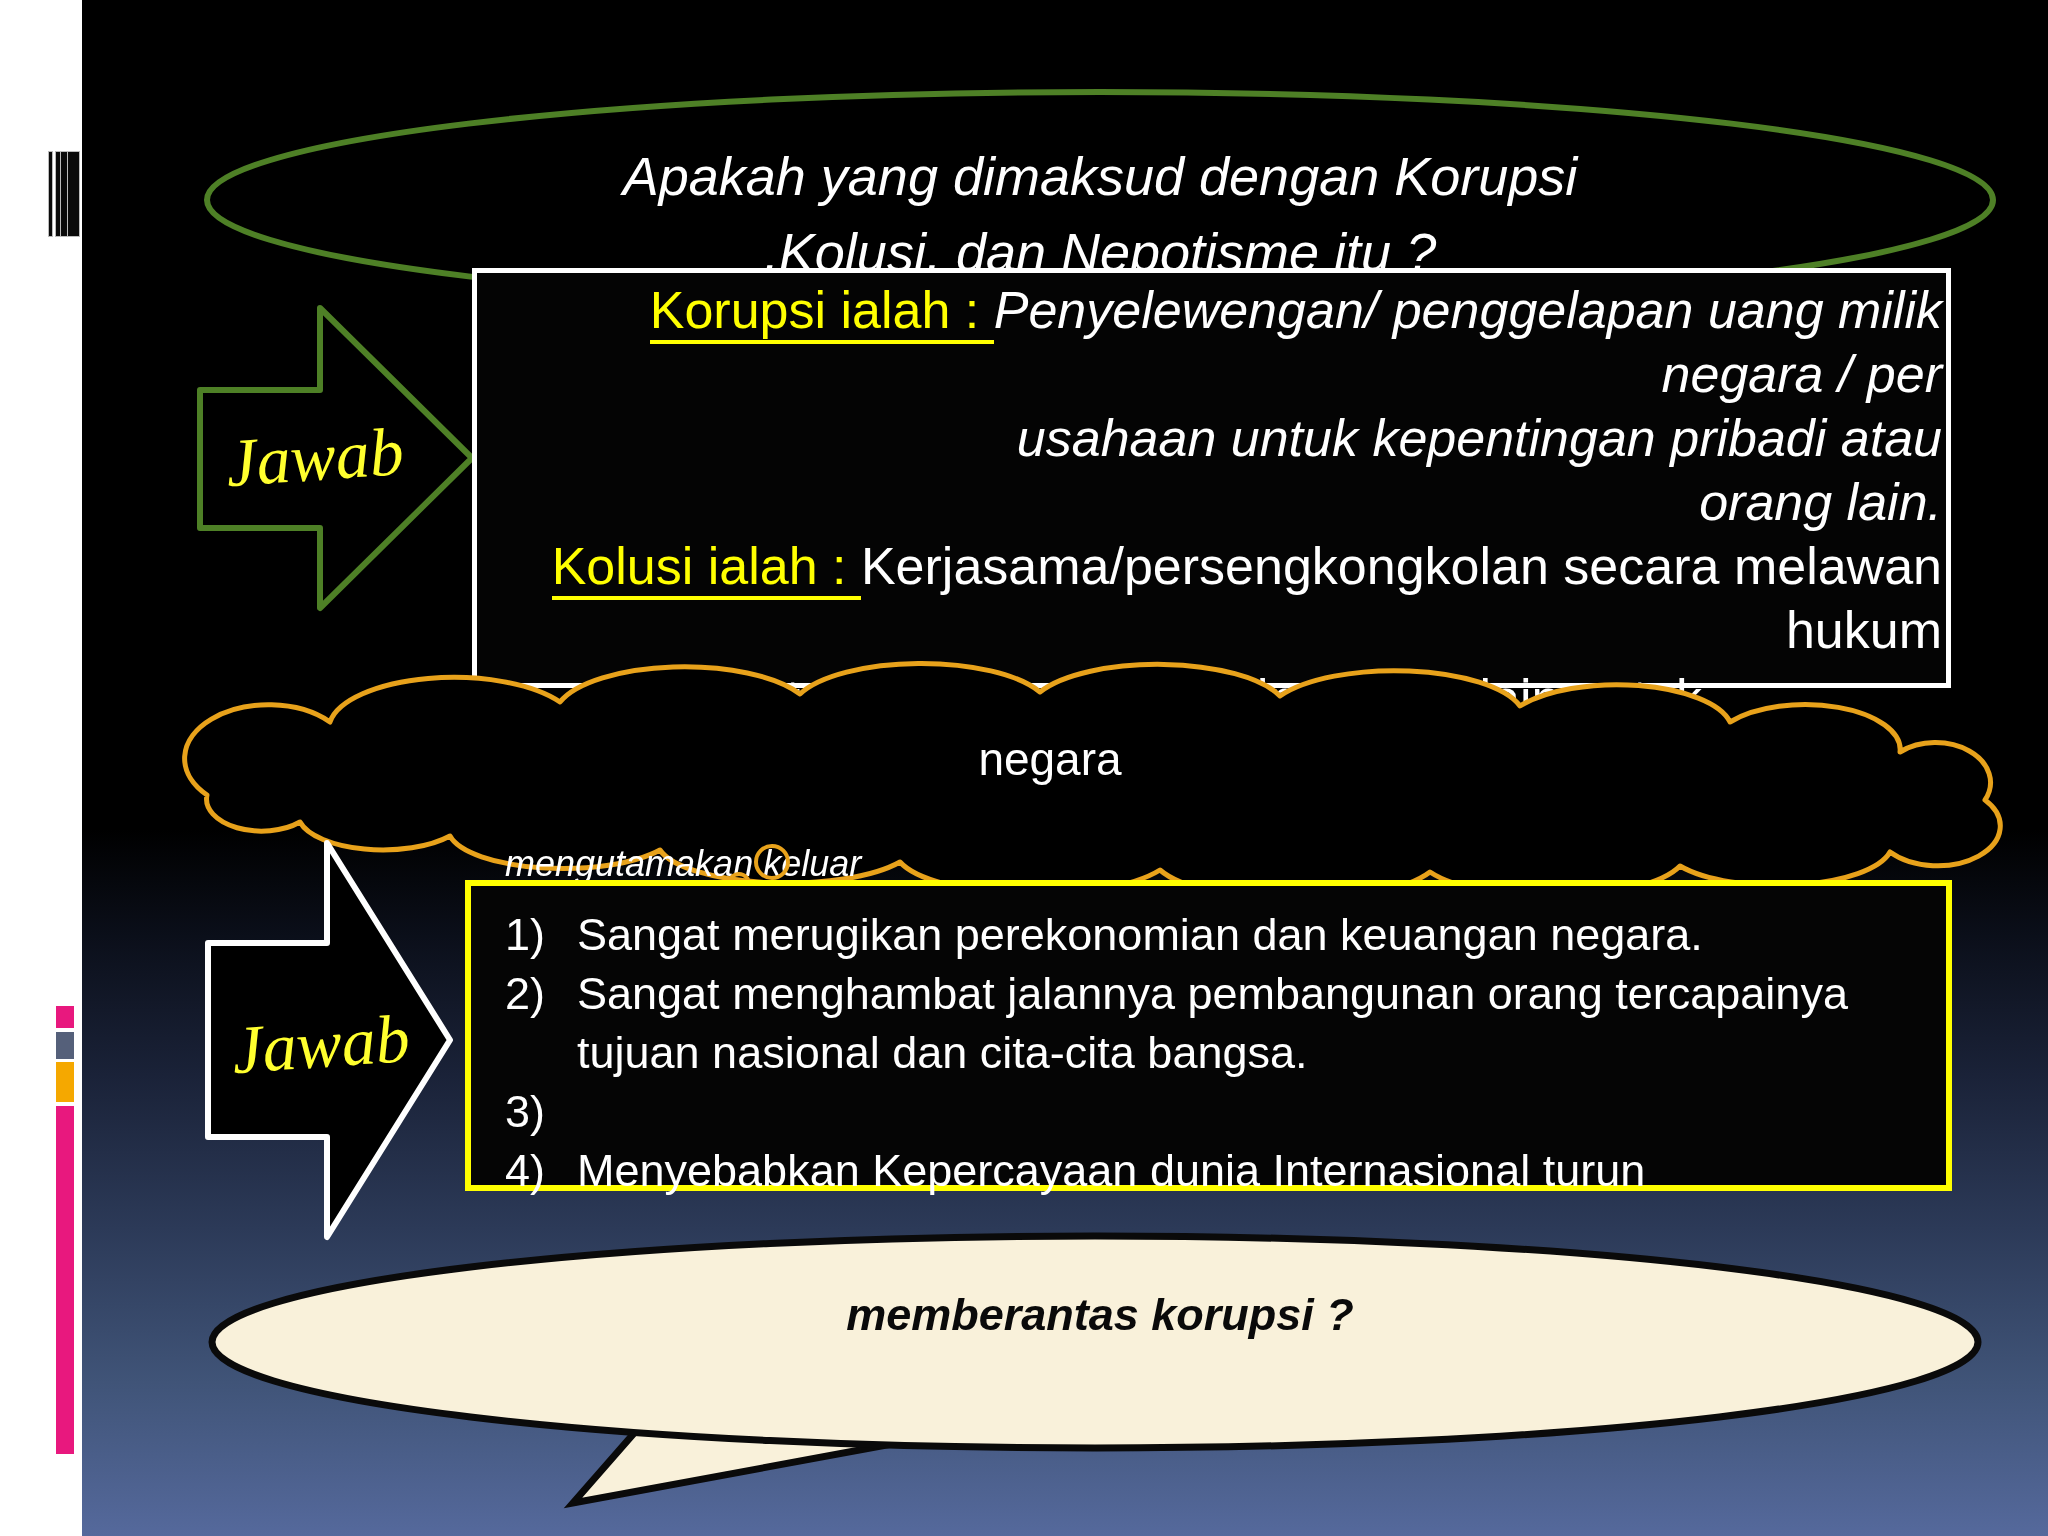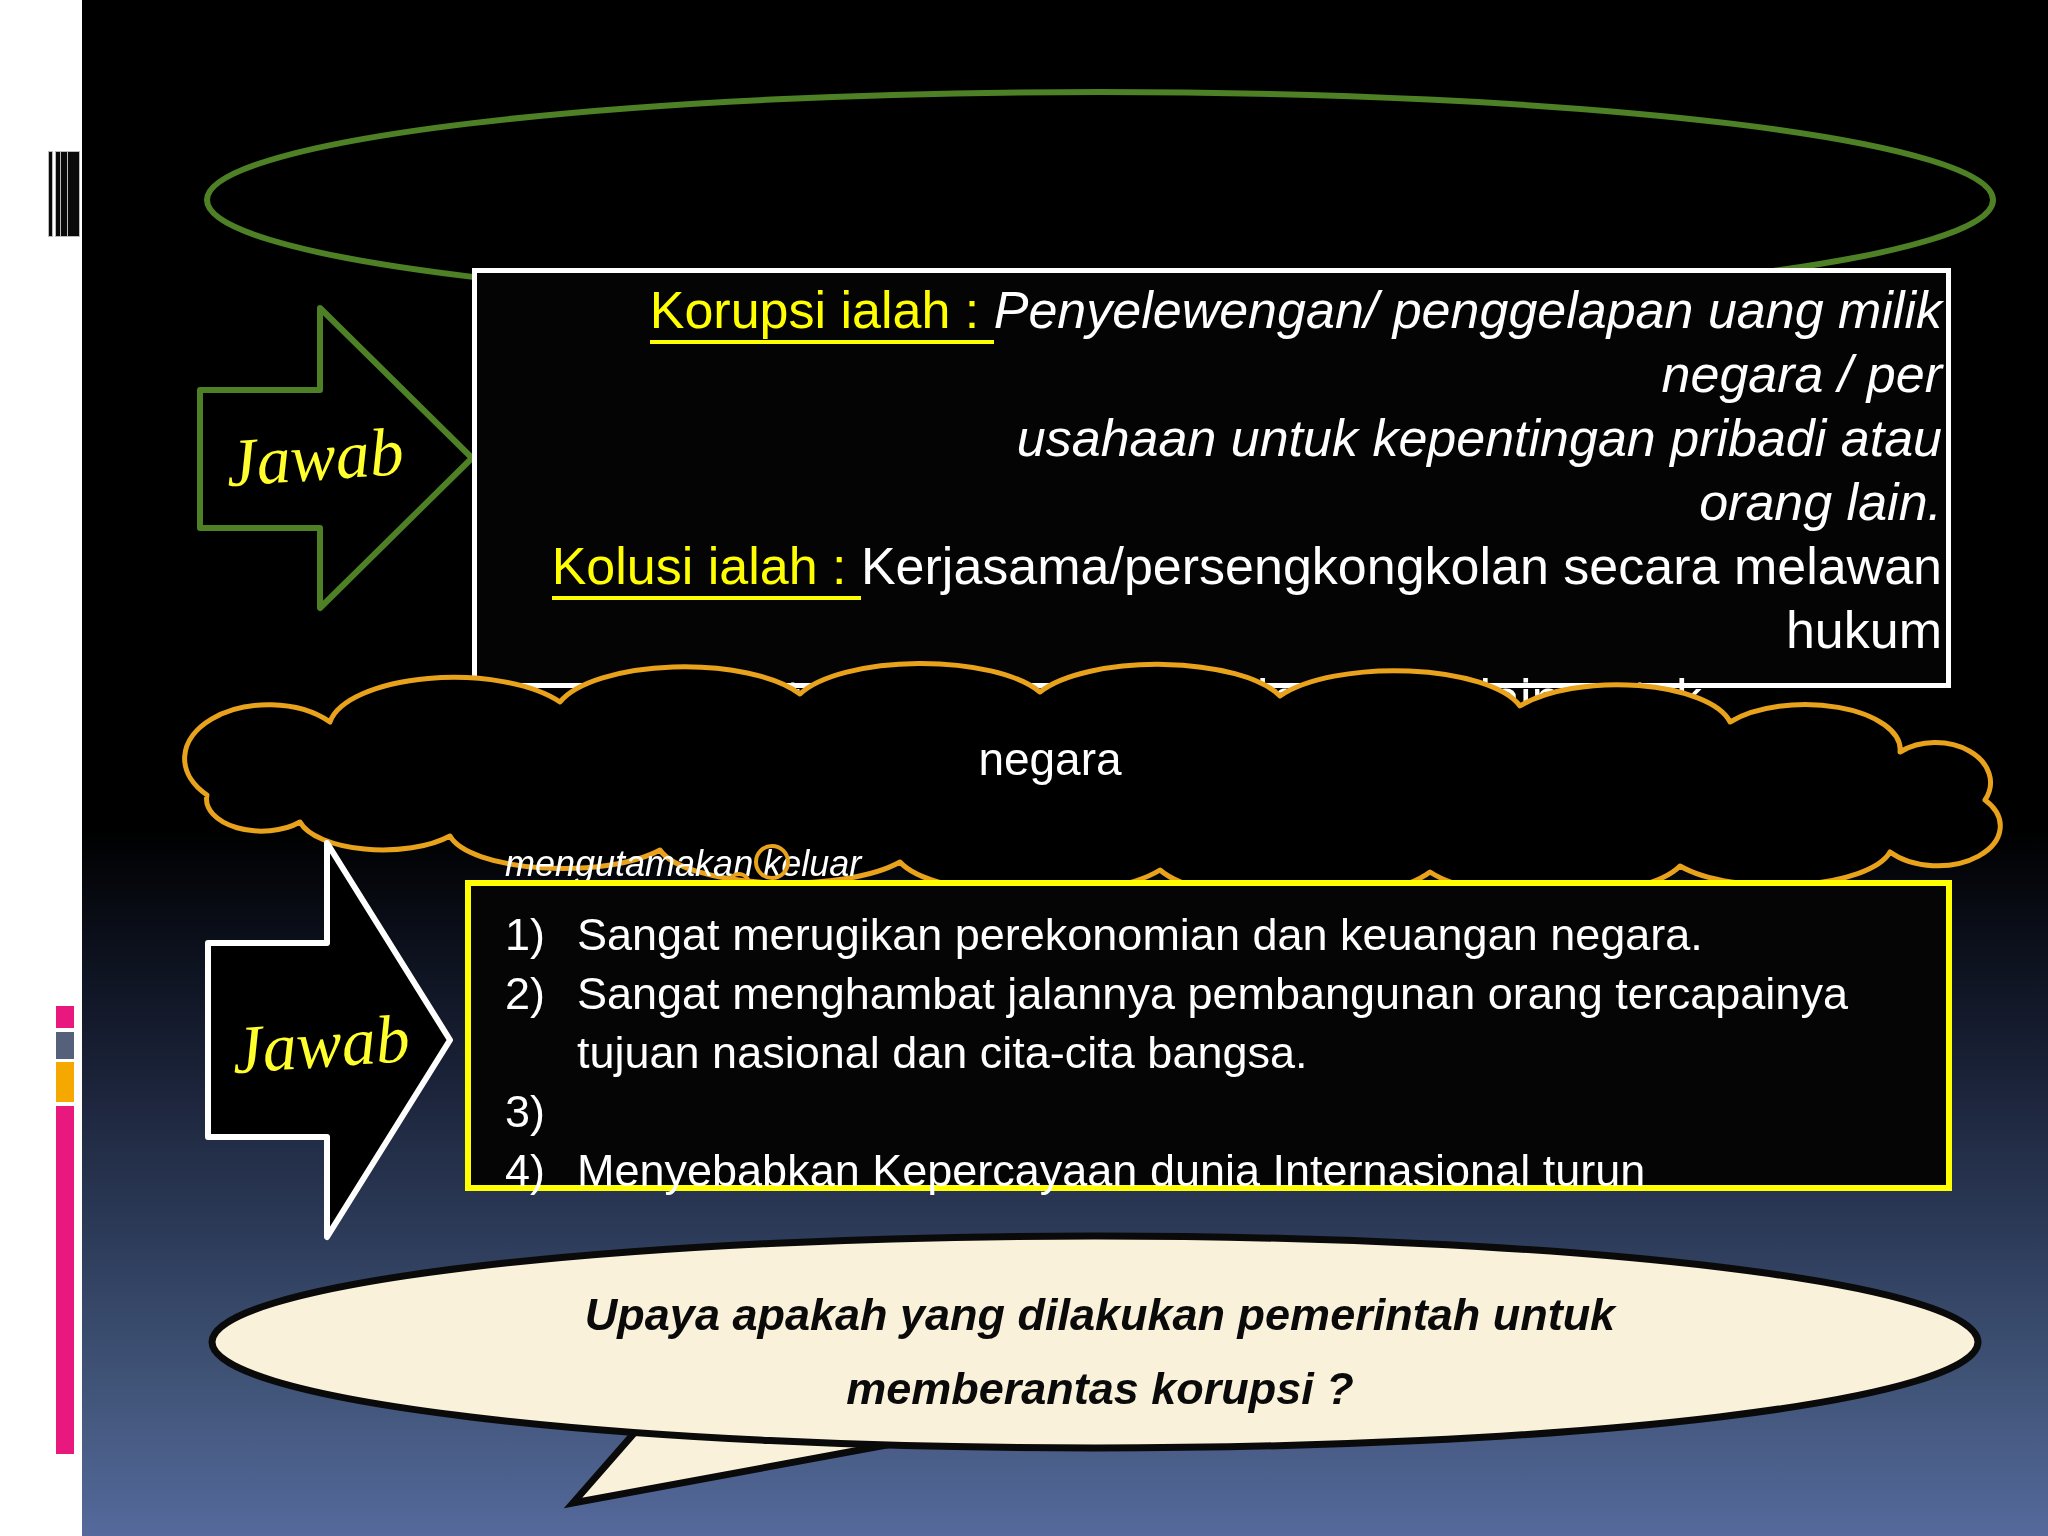--- a/index.html
+++ b/index.html
@@ -52,20 +52,24 @@
   <div class="mark mark-pink-sq"></div>
   <div class="mark mark-gray-sq"></div>
   <div class="mark mark-orange-sq"></div>
   <div class="mark mark-pink-bar"></div>
 
   <svg class="layer" width="2048" height="1536" viewBox="0 0 2048 1536">
     <ellipse cx="1100" cy="200" rx="893" ry="108" fill="none" stroke="#4e8026" stroke-width="6"></ellipse>
     <path d="M 200,390 L 320,390 L 320,308 L 472,458 L 320,608 L 320,528 L 200,528 Z" fill="#000" stroke="#4e8026" stroke-width="6" stroke-linejoin="round"></path>
   </svg>
 
+  <div class="txt title-text">
+    <div>Apakah  yang dimaksud dengan  Korupsi</div>
+    <div>,Kolusi, dan  Nepotisme itu ?</div>
+  </div>
 
   <div class="jawab jawab1">Jawab</div>
 
   <div class="defbox"></div>
   <div class="txt defbox-text">
     <div><span class="term">Korupsi  ialah : </span><span class="ital">Penyelewengan/ penggelapan uang  milik</span></div>
     <div class="ital">negara / per</div>
     <div class="ital indent3">usahaan untuk kepentingan pribadi atau</div>
     <div class="ital">orang lain.</div>
     <div><span class="term">Kolusi ialah  : </span><span>Kerjasama/persengkongkolan secara melawan</span></div>
@@ -118,17 +122,16 @@
       <span class="impact-num">4)</span>
       <span>Menyebabkan Kepercayaan dunia Internasional turun</span>
     </div>
   </div>
 
   <svg class="layer" width="2048" height="1536" viewBox="0 0 2048 1536">
     <polygon points="650,1415 573,1503 930,1437" fill="#f9f1da" stroke="#0a0a0a" stroke-width="7"></polygon>
     <ellipse cx="1095" cy="1342" rx="883" ry="106" fill="#f9f1da" stroke="#0a0a0a" stroke-width="7"></ellipse>
   </svg>
   <div class="txt bubble-text">
-    <div>Upaya apakah yang dilakukan pemerintah untuk</div>
     <div>memberantas korupsi  ?</div>
   </div>
 
 </div>
 
 </body></html>

